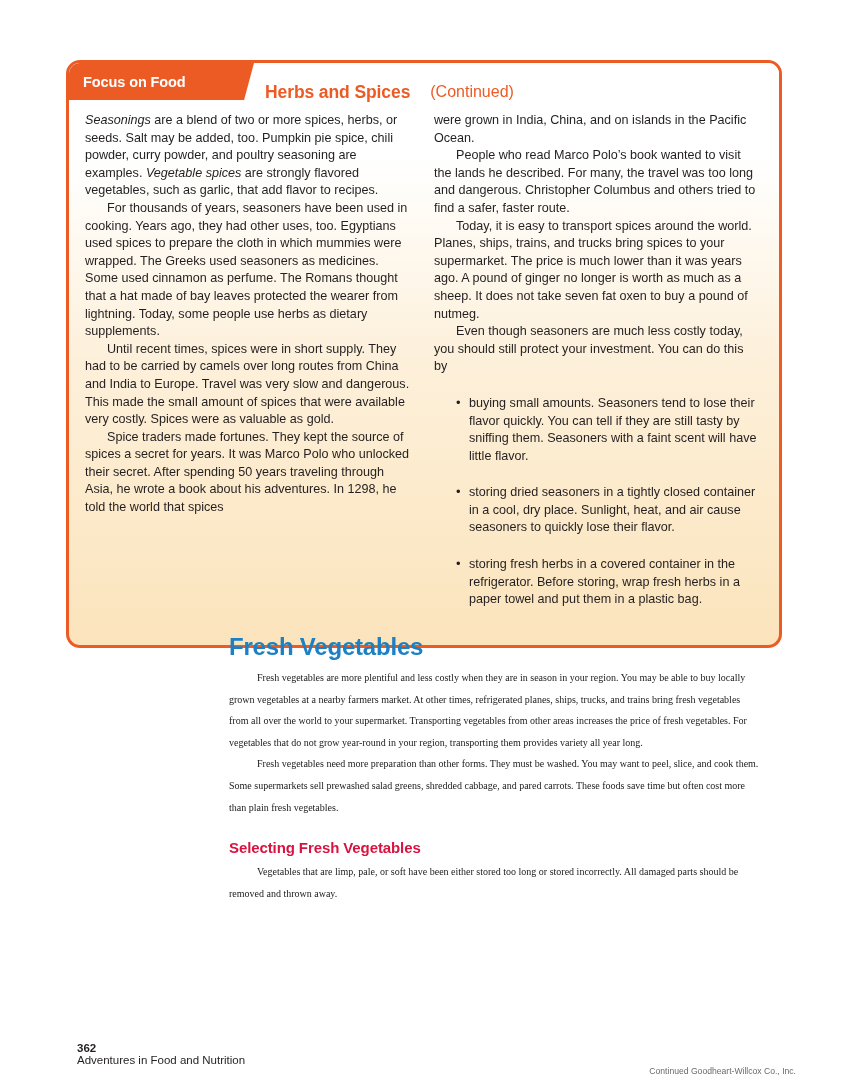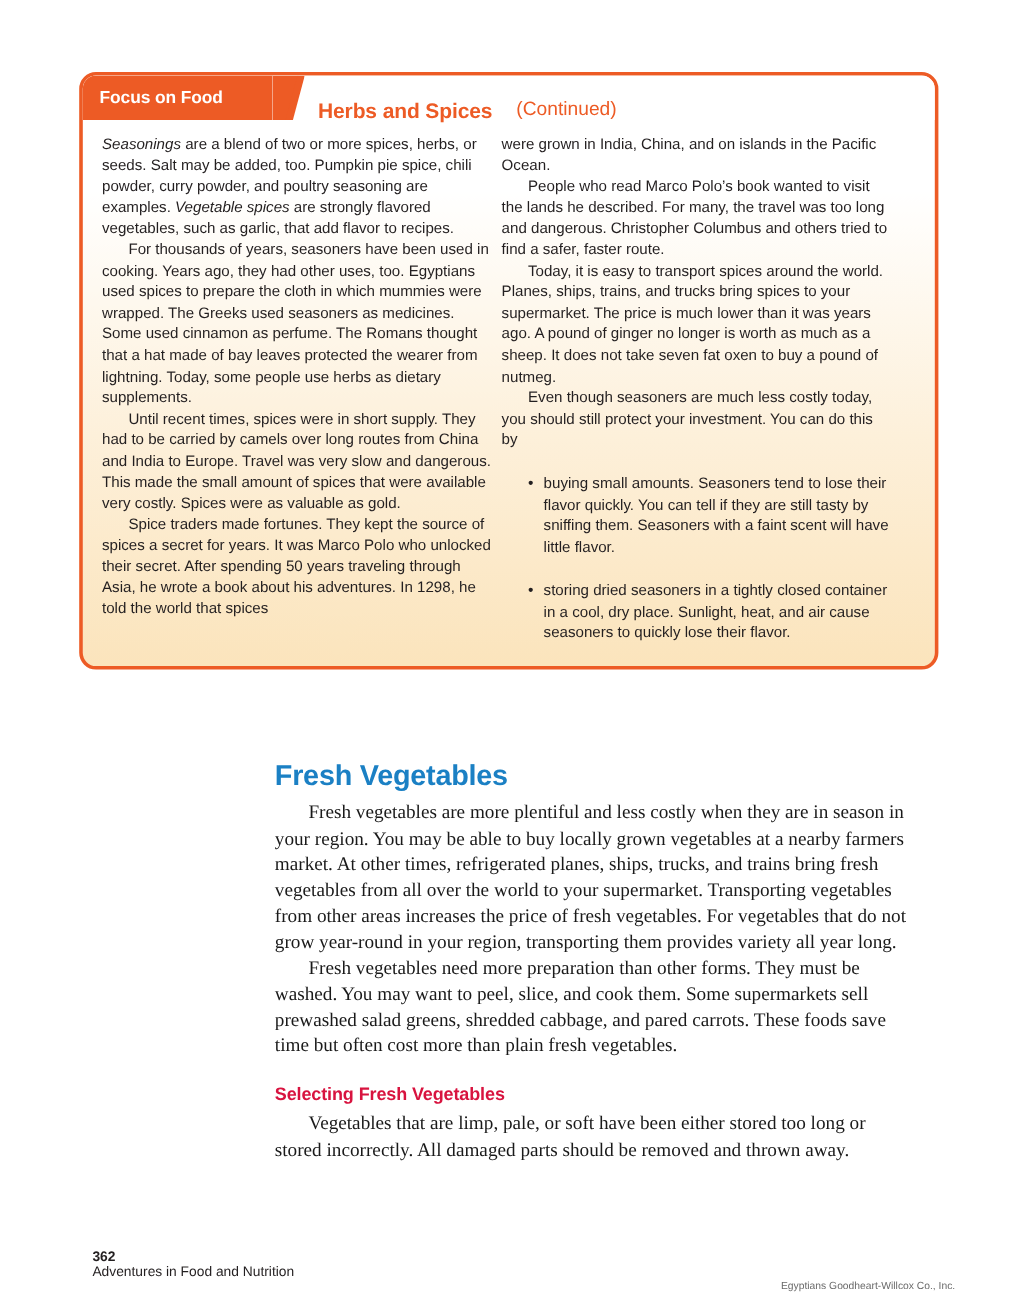--- a/index.html
+++ b/index.html
@@ -95,22 +95,22 @@
     letter-spacing: -0.1px;
   }
   .feature-continued {
     color: #ED5B25;
     font-size: 16px;
     margin-left: 20px;
   }
 
   .feature-cols {
     display: flex;
-    padding: 12px 16px 18px 16px;
-    gap: 8px;
+    padding: 12px 16px 36px 16px;
+    gap: 24px;
   }
   .feature-col {
     width: 325px;
     flex: 0 0 325px;
   }
   .feature-col p {
     margin: 0;
     font-size: 12.6px;
     line-height: 17.6px;
     color: #231f20;
@@ -161,21 +161,21 @@
   h3.sub-title {
     margin: 21px 0 5px 0;
     font-size: 15px;
     font-weight: bold;
     color: #D8133F;
     letter-spacing: -0.1px;
   }
   .body-section p {
     margin: 0;
     font-family: "Liberation Serif", serif;
-    font-size: 16px;
+    font-size: 10px;
     line-height: 21.6px;
     color: #1a1a1a;
     text-indent: 28px;
     text-align: left;
   }
 
   
   .footer {
     position: absolute;
     left: 66px;
@@ -230,33 +230,34 @@
       </div>
 
       <div class="feature-col">
         <p>were grown in India, China, and on islands in the Pacific Ocean.</p>
         <p class="indent">People who read Marco Polo’s book wanted to visit the lands he described. For many, the travel was too long and dangerous. Christopher Columbus and others tried to find a safer, faster route.</p>
         <p class="indent">Today, it is easy to transport spices around the world. Planes, ships, trains, and trucks bring spices to your supermarket. The price is much lower than it was years ago. A pound of ginger no longer is worth as much as a sheep. It does not take seven fat oxen to buy a pound of nutmeg.</p>
         <p class="indent">Even though seasoners are much less costly today, you should still protect your investment. You can do this by</p>
         <ul class="feature-list">
           <li>buying small amounts. Seasoners tend to lose their flavor quickly. You can tell if they are still tasty by sniffing them. Seasoners with a faint scent will have little flavor.</li>
           <li>storing dried seasoners in a tightly closed container in a cool, dry place. Sunlight, heat, and air cause seasoners to quickly lose their flavor.</li>
+          <li>storing fresh herbs in a covered container in the refrigerator. Before storing, wrap fresh herbs in a paper towel and put them in a plastic bag.</li>
         </ul>
       </div>
 
     </div>
   </div>
 
   <div class="body-section">
     <h2 class="section-title">Fresh Vegetables</h2>
     <p>Fresh vegetables are more plentiful and less costly when they are in season in your region. You may be able to buy locally grown vegetables at a nearby farmers market. At other times, refrigerated planes, ships, trucks, and trains bring fresh vegetables from all over the world to your supermarket. Transporting vegetables from other areas increases the price of fresh vegetables. For vegetables that do not grow year-round in your region, transporting them provides variety all year long.</p>
     <p>Fresh vegetables need more preparation than other forms. They must be washed. You may want to peel, slice, and cook them. Some supermarkets sell prewashed salad greens, shredded cabbage, and pared carrots. These foods save time but often cost more than plain fresh vegetables.</p>
     <h3 class="sub-title">Selecting Fresh Vegetables</h3>
     <p>Vegetables that are limp, pale, or soft have been either stored too long or stored incorrectly. All damaged parts should be removed and thrown away.</p>
   </div>
 
   <div class="footer">
     <span class="footer-page-num">362</span>
     <span class="footer-book-title">Adventures in Food and Nutrition</span>
-    <span class="footer-copyright">Egyptians Goodheart-Willcox Co., Inc.</span>
+    <span class="footer-copyright">Continued Goodheart-Willcox Co., Inc.</span>
   </div>
 
 </div>
 
 </body></html>

